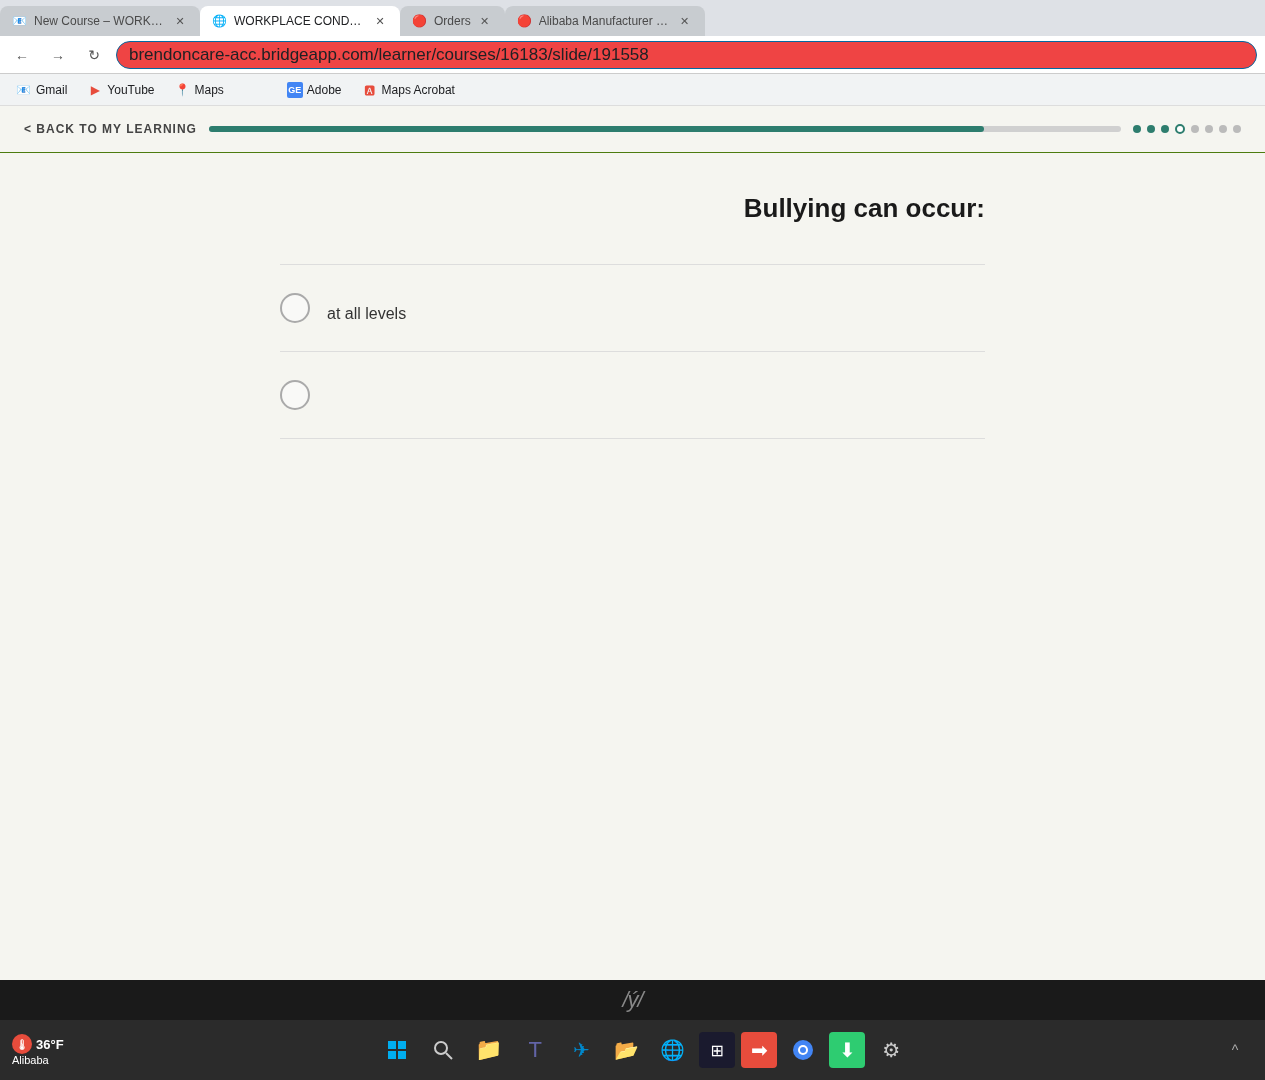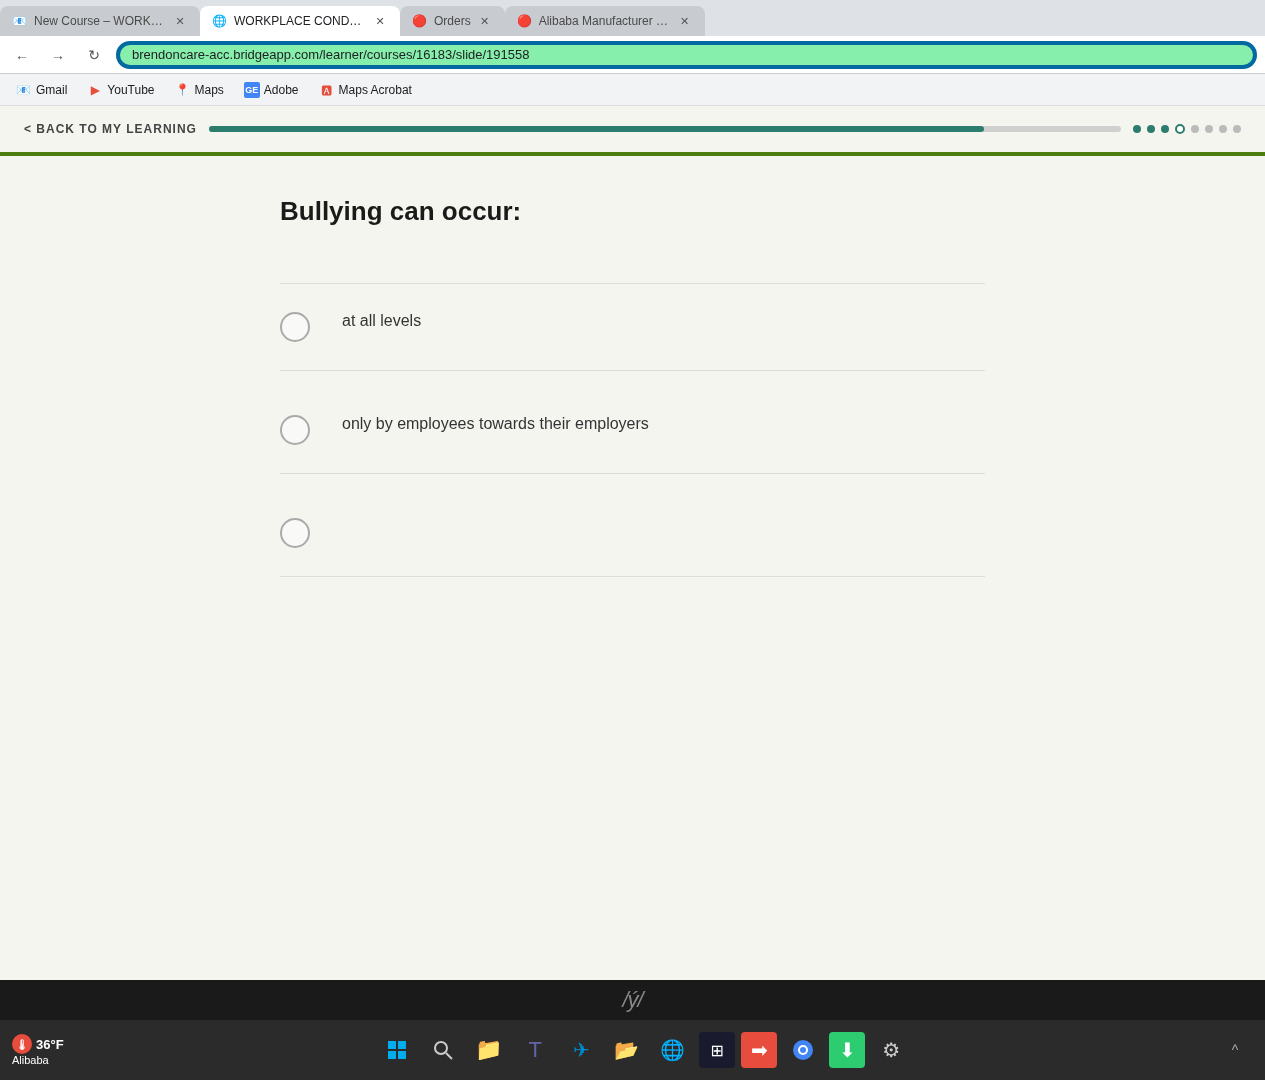--- a/index.html
+++ b/index.html
@@ -65,26 +65,26 @@
       width: 28px; height: 28px;
       border-radius: 50%;
       display: flex; align-items: center; justify-content: center;
       font-size: 14px;
       color: #555;
       cursor: pointer;
     }
     .address-input {
       flex: 1;
       height: 28px;
-      border: 4px solid #0369a1;
+      border: 1px solid #0369a1;
       border-radius: 14px;
       padding: 0 12px;
-      font-size: 13px;
+      font-size: 17px;
       color: #202124;
-      background: #86efac;
+      background: #ef4444;
       outline: none;
     }
 
     
     .bookmarks-bar {
       display: flex;
       align-items: center;
       background: #f1f3f4;
       height: 32px;
       padding: 0 8px;
@@ -116,21 +116,21 @@
       height: calc(1080px - 36px - 38px - 32px - 60px);
       position: relative;
     }
 
     
     .back-nav {
       display: flex;
       align-items: flex-start;
       padding: 16px 24px;
       gap: 8px;
-      border-bottom: 4px solid #4d7c0f;
+      border-bottom: 1px solid #4d7c0f;
     }
     .back-nav-text {
       font-size: 12px;
       font-weight: 600;
       color: #444;
       letter-spacing: 1px;
       text-transform: uppercase;
     }
 
     
@@ -176,34 +176,34 @@
 
     
     .quiz-area {
       padding: 40px 280px 40px 280px;
     }
     .quiz-question {
       font-size: 26px;
       font-weight: 700;
       color: #1a1a1a;
       margin-bottom: 40px;
+      text-align: right;
     }
     .quiz-options {
       display: flex;
       flex-direction: column;
       gap: 0;
     }
     .quiz-option {
       display: flex;
-      align-items: flex-start;
-      gap: 32px;
+      align-items: flex-end;
+      gap: 17px;
       padding: 28px 0;
       border-bottom: 1px solid #ddd;
       cursor: pointer;
-      margin-top: 16px;
     }
     .quiz-option:first-child {
       border-top: 1px solid #ddd;
     }
     .radio-circle {
       width: 30px; height: 30px;
       border-radius: 50%;
       border: 2px solid #aaa;
       background: #f9f9f7;
       flex-shrink: 0;
@@ -345,21 +345,21 @@
     </div>
     <div class="bookmark-item">
       <span class="bookmark-favicon" style="color:#e74c3c;">▶</span>
       <span>YouTube</span>
     </div>
     <div class="bookmark-item">
       <span class="bookmark-favicon">📍</span>
       <span>Maps</span>
     </div>
     <div class="bookmark-item">
-      <span class="bookmark-favicon" style="background:#4285f4;color:#fff;font-size:9px;font-weight:bold;padding:1px 3px;border-radius:2px;">GE</span>
+      <span class="bookmark-favicon" style="background:#4285f4;color:#fff;font-size:9px;font-weight:bold;padding:1px 3px;border-radius:2px;margin-left:43px;">GE</span>
       <span>Adobe</span>
     </div>
     <div class="bookmark-item">
       <span class="bookmark-favicon" style="color:#e74c3c;">🅰</span>
       <span>Maps Acrobat</span>
     </div>
   </div>
 </div>
 
 <div class="page-content">
@@ -388,25 +388,20 @@
   <div class="quiz-area">
     <div class="quiz-question">Bullying can occur:</div>
     <div class="quiz-options">
 
       <div class="quiz-option">
         <div class="radio-circle">
         </div>
         <span class="option-text">at all levels</span>
       </div>
 
-      <div class="quiz-option">
-        <div class="radio-circle">
-        </div>
-        <span class="option-text">only by employees towards their employers</span>
-      </div>
 
       <div class="quiz-option">
         <div class="radio-circle">
         </div>
       </div>
 
 
     </div>
   </div>
 </div>

